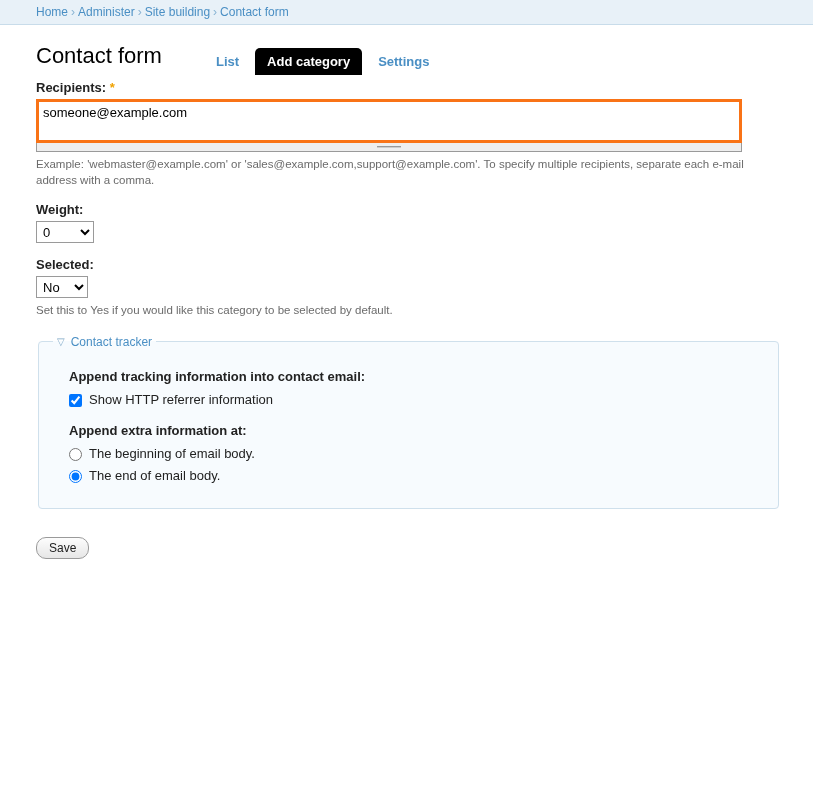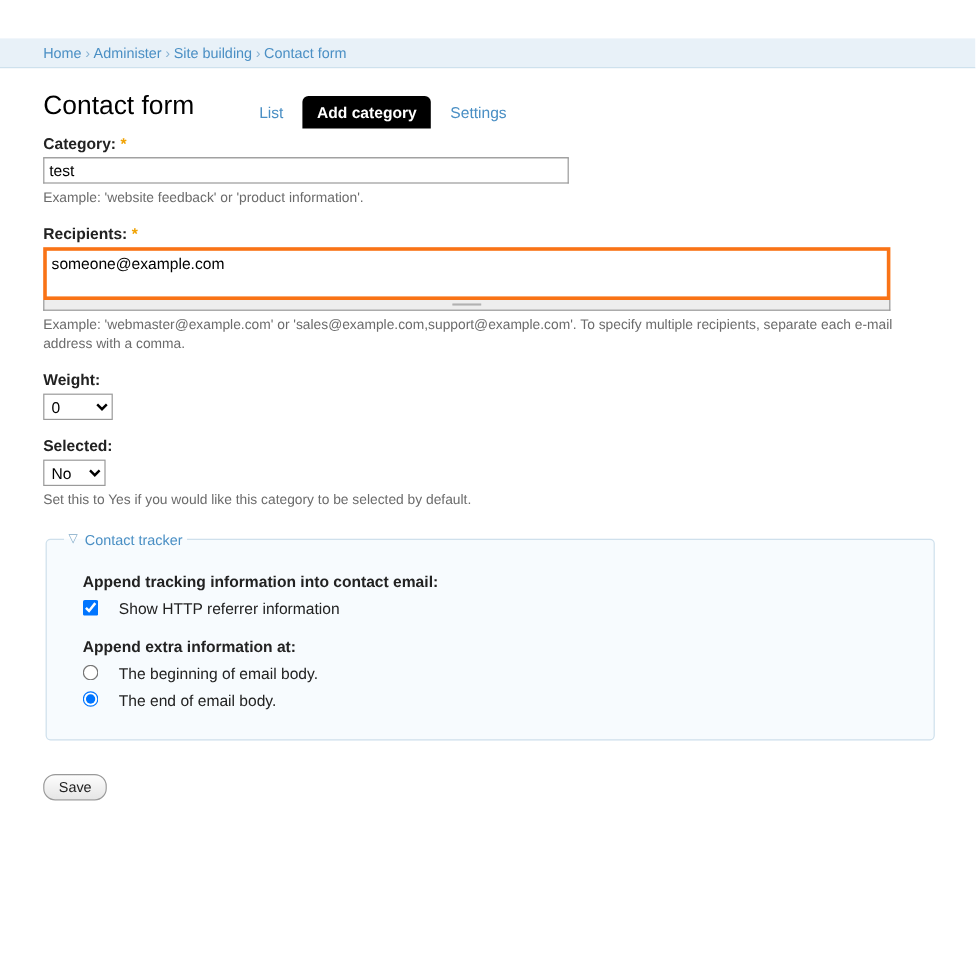--- a/index.html
+++ b/index.html
@@ -21,21 +21,20 @@
 
   
   .breadcrumb-bar {
     height: 25px;
     background: #e8f1f8;
     border-bottom: 1px solid #c8dcea;
     padding: 5px 0 0 36px;
     font-size: 12px;
     color: #5c9cc9;
     white-space: nowrap;
-    margin-top: 32px;
   }
   .breadcrumb-bar a {
     color: #4a8fc4;
     text-decoration: none;
   }
   .bc-sep { color: #8ab4d4; margin: 0 3px; }
 
   
   .content {
     padding: 0 36px 0 36px;
@@ -64,20 +63,21 @@
     position: relative;
     top: 3px;
   }
   .tab {
     font-size: 13px;
     color: #4a8fc4;
     padding: 6px 12px 6px 12px;
     text-decoration: none;
     border-radius: 5px 5px 0 0;
     white-space: nowrap;
+    font-weight: bold;
   }
   .tab.active {
     background: #000000;
     color: #ffffff;
     font-weight: bold;
   }
 
   
   .form-item { margin-bottom: 14px; }
   label.field-label {
@@ -187,23 +187,23 @@
 
   .fs-body { padding: 12px 20px 0 20px; }
   .fs-sub {
     font-weight: bold;
     font-size: 13px;
     color: #222;
     margin: 8px 0 8px 10px;
   }
   .check-row, .radio-row {
     display: flex;
-    align-items: flex-start;
+    align-items: flex-end;
     margin: 0 0 7px 10px;
-    gap: 17px;
+    gap: 7px;
   }
   .check-row input, .radio-row input { margin: 0; }
   .check-row label, .radio-row label {
     font-size: 13px;
     color: #222;
   }
 
   
   .save-wrap { margin-top: 28px; padding-bottom: 20px;}
   button.save-btn {
@@ -237,28 +237,20 @@
 
     <div class="title-row">
       <h1 class="page-title">Contact form</h1>
       <div class="tabs">
         <a href="#" class="tab">List</a>
         <a href="#" class="tab active">Add category</a>
         <a href="#" class="tab">Settings</a>
       </div>
     </div>
 
-    <div class="form-item">
-      <label class="field-label">
-        <span>Category:</span>
-        <span class="req">*</span>
-      </label>
-      <input class="text-field" type="text" value="test" style="">
-      <div class="description">Example: 'website feedback' or 'product information'.</div>
-    </div>
 
     <div class="form-item">
       <label class="field-label">
         <span>Recipients:</span>
         <span class="req">*</span>
       </label>
       <div class="textarea-wrap">
         <textarea class="ta" style="">someone@example.com</textarea>
         <div class="grippie"></div>
       </div>

